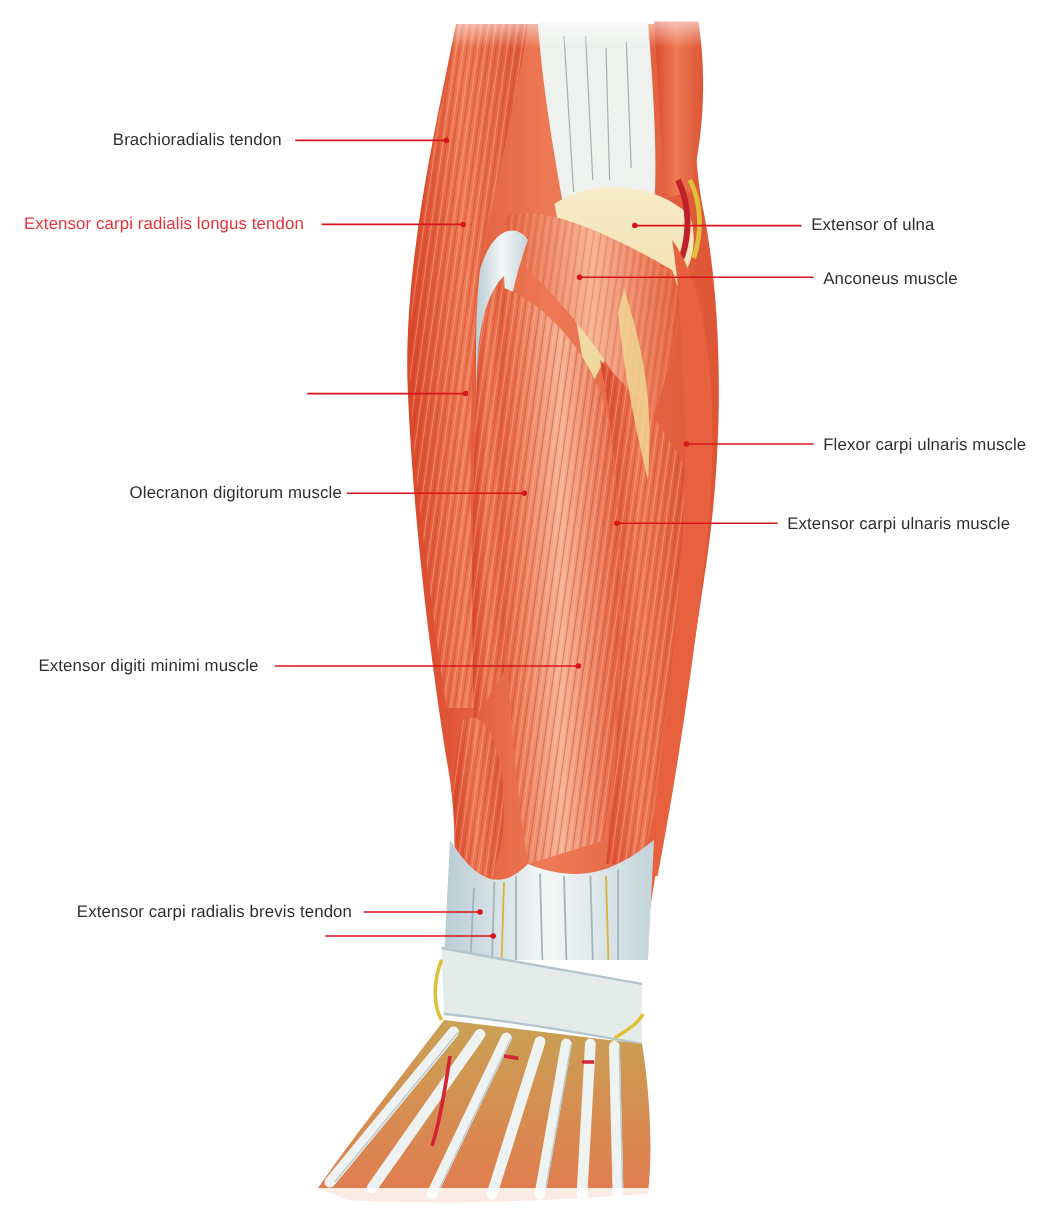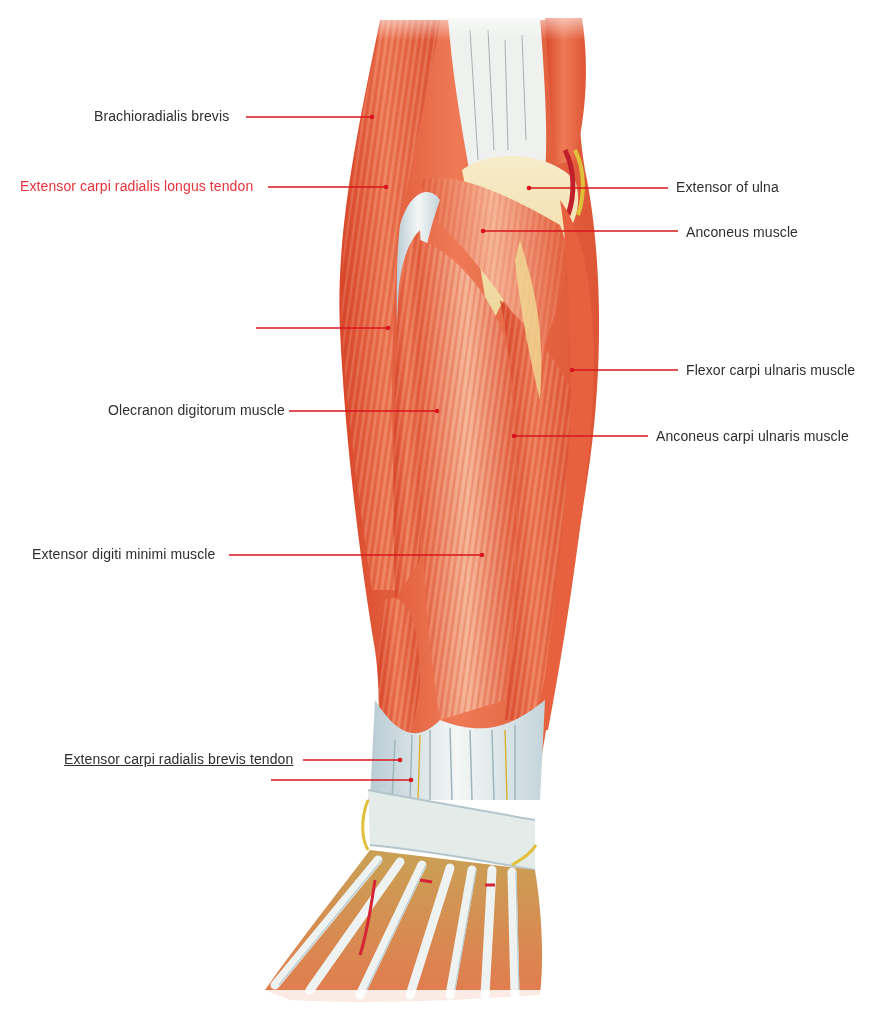--- a/index.html
+++ b/index.html
@@ -157,22 +157,22 @@
       <circle cx="482" cy="555" r="2.3"></circle>
         <circle cx="400" cy="760" r="2.3"></circle>
       <circle cx="411" cy="780" r="2.3"></circle>
         <circle cx="529" cy="188" r="2.3"></circle>
       <circle cx="483" cy="231" r="2.3"></circle>
         <circle cx="572" cy="370" r="2.3"></circle>
       <circle cx="514" cy="436" r="2.3"></circle>
     </g>
   </svg>
 
-  <div class="label" style="left:94px; top:108px;">Brachioradialis brevis</div>
+  <div class="label" style="left:94px; top:108px;">Brachioradialis tendon</div>
   <div class="label hl" style="left:20px; top:178px;">Extensor carpi radialis longus tendon</div>
   <div class="label" style="left:108px; top:402px;">Olecranon digitorum muscle</div>
   <div class="label" style="left:32px; top:546px;">Extensor digiti minimi muscle</div>
-  <div class="label" style="left:64px; top:751px;text-decoration:underline;">Extensor carpi radialis brevis tendon</div>
+  <div class="label" style="left:64px; top:751px;">Extensor carpi radialis brevis tendon</div>
   <div class="label" style="left:676px; top:179px;">Extensor of ulna</div>
   <div class="label" style="left:686px; top:224px;">Anconeus muscle</div>
   <div class="label" style="left:686px; top:362px;">Flexor carpi ulnaris muscle</div>
-  <div class="label" style="left:656px; top:428px;">Anconeus carpi ulnaris muscle</div>
+  <div class="label" style="left:656px; top:428px;">Extensor carpi ulnaris muscle</div>
 </div>
 
 </body></html>

